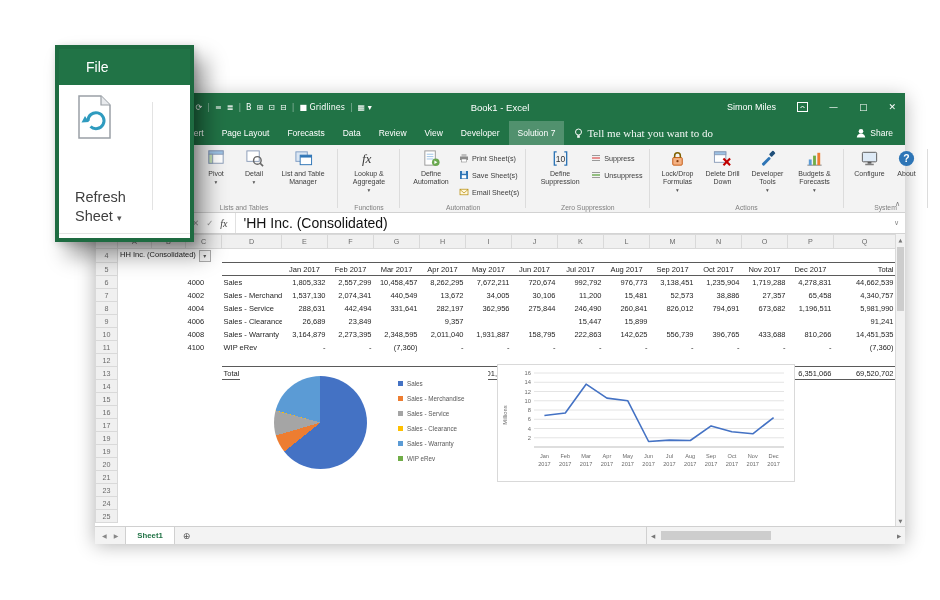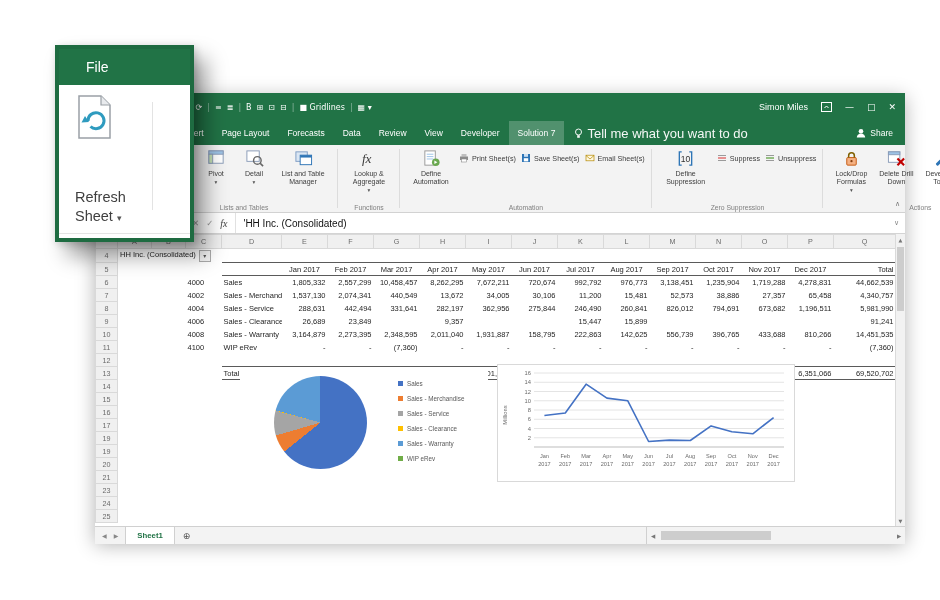--- a/index.html
+++ b/index.html
@@ -8,50 +8,50 @@
   .glyph{font-family:"DejaVu Sans",sans-serif;}
 
   
   .window{position:absolute;left:95px;top:93px;width:810px;height:448px;background:#fff;
           box-shadow:0 4px 18px rgba(0,0,0,0.30);}
 
   .titlebar{height:28px;background:#217346;position:relative;display:flex;align-items:center;color:#fff;}
   .qat{display:flex;align-items:center;gap:5px;margin-left:88px;font-size:8px;z-index:1;}
   .qat .sep{opacity:.45;}
   .win-title{position:absolute;left:0;right:0;text-align:center;font-size:9.5px;}
-  .tb-right{margin-left:auto;z-index:1;display:flex;align-items:center;gap:13px;padding-right:9px;font-size:9px;}
+  .tb-right{margin-left:auto;z-index:1;display:flex;align-items:center;gap:21px;padding-right:9px;font-size:9px;}
 
   .tabrow{height:24px;background:#217346;display:flex;align-items:stretch;color:#fff;}
   .tabs{display:flex;align-items:stretch;}
   .rtab{display:flex;align-items:center;padding:0 9px;font-size:8.5px;white-space:nowrap;}
   .rtab.file-tab{padding:0 12px;background:rgba(0,0,0,0.12);}
   .rtab[data-active="true"]{background:rgba(255,255,255,0.22);}
-  .tellme{display:flex;align-items:center;gap:4px;font-size:13px;padding:0 10px;opacity:.95;white-space:nowrap;}
+  .tellme{display:flex;align-items:center;gap:4px;font-size:11px;padding:0 10px;opacity:.95;white-space:nowrap;font-family:Liberation Serif, serif;}
   .share{margin-left:auto;display:flex;align-items:center;gap:4px;padding:0 12px;font-size:8.5px;}
 
   .ribbon{height:67px;background:#f3f3f3;border-bottom:1px solid #d2d2d2;display:flex;align-items:stretch;
           padding-left:55px;position:relative;}
   .grp{position:relative;padding:2px 5px 12px;display:flex;align-items:flex-start;}
   .grp:after{content:"";position:absolute;right:0;top:4px;bottom:4px;width:1px;background:#dcdcdc;}
   .grp-label{position:absolute;left:0;right:0;bottom:1px;text-align:center;font-size:6.8px;color:#808080;white-space:nowrap;}
   .rbtn-lg{display:flex;flex-direction:column;align-items:center;font-size:7px;line-height:1.15;color:#3c3c3c;
            text-align:center;padding:2px 1px 0;}
   .rbtn-lg svg{margin-bottom:2px;flex:none;}
   .lbl{display:block;}
   .dd{font-size:5.5px;color:#555;margin-top:1px;}
-  .smallcol{display:flex;flex-direction:row;gap:1px;padding-top:3px;}
+  .smallcol{display:flex;flex-direction:column;gap:1px;padding-top:3px;}
   .rbtn-sm{display:flex;align-items:center;gap:3px;font-size:7.2px;color:#3c3c3c;height:16px;padding:0 2px;white-space:nowrap;}
   .collapse{position:absolute;right:5px;bottom:4px;font-size:7px;color:#777;}
 
   .formulabar{height:20px;background:#fff;border-bottom:1px solid #d4d4d4;display:flex;align-items:center;}
   .namebox{width:88px;align-self:stretch;border-right:1px solid #e1e1e1;}
   .fbtns{display:flex;align-items:center;gap:7px;padding:0 8px;color:#9b9b9b;font-size:8.5px;
          border-right:1px solid #e1e1e1;align-self:stretch;}
   .fx{font-family:"Liberation Serif",serif;font-style:italic;color:#444;font-size:10px;}
-  .fvalue{padding-left:7px;font-size:10px;color:#111;}
+  .fvalue{padding-left:7px;font-size:14px;color:#111;}
   .fexpand{margin-left:auto;color:#888;padding-right:6px;font-size:7px;}
 
   .sheet{position:relative;height:292px;background:#fff;overflow:hidden;}
   table.grid{border-collapse:collapse;table-layout:fixed;width:800px;}
   .grid th,.grid td{padding:0 2px;height:12px;line-height:11px;font-size:7.5px;overflow:hidden;
                     white-space:nowrap;font-weight:normal;color:#1f1f1f;}
   .grid thead th{background:#f0f0f0;border:1px solid #d9d9d9;color:#6a6a6a;text-align:center;font-size:7.2px;height:13px;}
   .grid td.rowh{background:#f0f0f0;border:1px solid #d9d9d9;color:#6a6a6a;text-align:center;font-size:7.2px;}
   .num{text-align:right;}
   .name-cell{overflow:visible;}
@@ -113,20 +113,21 @@
         <span class="sep glyph">|</span>
         <span class="glyph">B</span>
         <span class="glyph">⊞</span>
         <span class="glyph">⊡</span>
         <span class="glyph">⊟</span>
         <span class="sep glyph">|</span>
         <span class="glyph">■ Gridlines</span>
         <span class="sep glyph">|</span>
         <span class="glyph">▦ ▾</span>
       </div>
+    <div class="win-title">Book1 - Excel</div>
     <div class="tb-right">
       <span>Simon Miles</span>
       <svg width="11" height="10" viewBox="0 0 11 10">
           <rect x="0.5" y="0.5" width="10" height="9" fill="none" stroke="#fff"></rect>
           <path d="M3.5,6 L5.5,4 L7.5,6" fill="none" stroke="#fff"></path>
         </svg>
       <span class="glyph">—</span>
       <span class="glyph">□</span>
       <span class="glyph">✕</span>
     </div>

